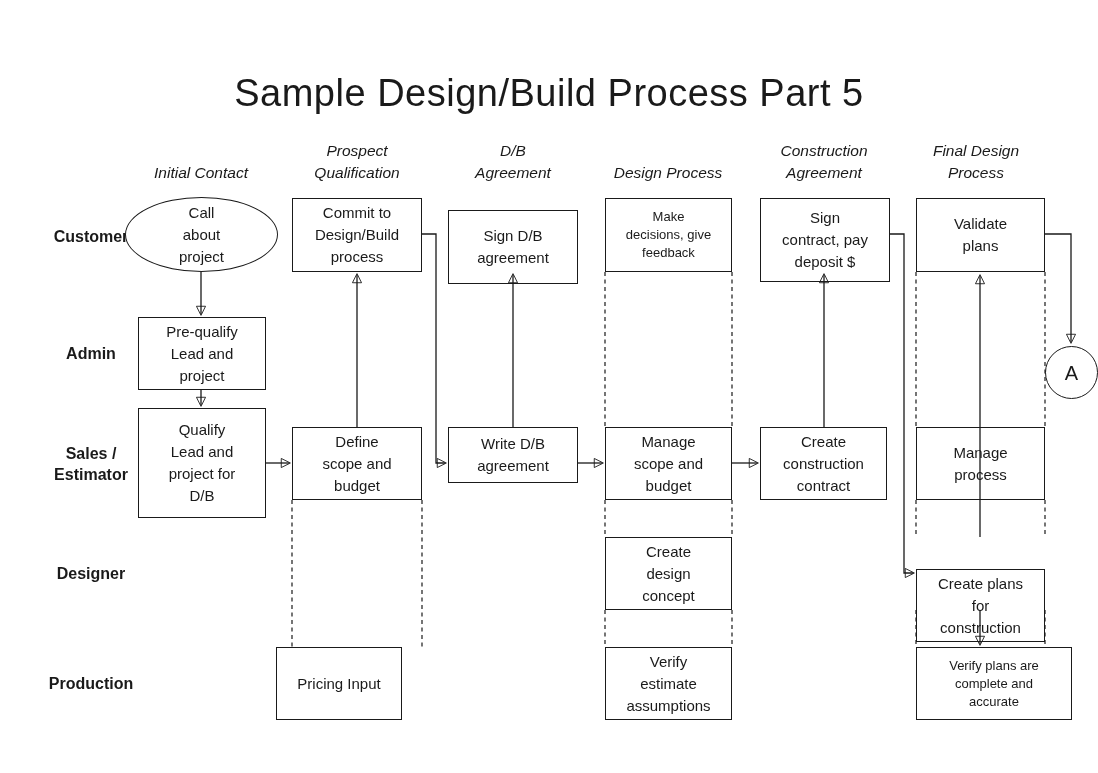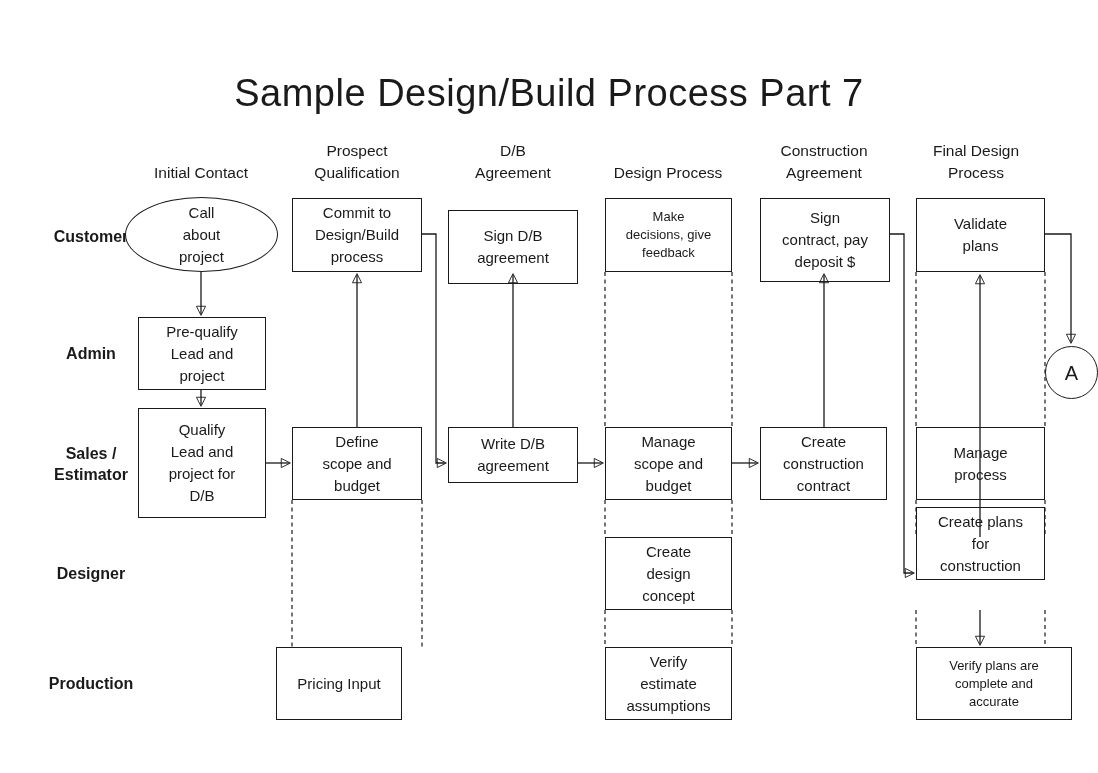--- a/index.html
+++ b/index.html
@@ -28,20 +28,21 @@
   }
   .phase-header {
     position: absolute;
     top: 136px;
     height: 48px;
     width: 170px;
     display: flex;
     flex-direction: column;
     justify-content: flex-end;
     align-items: center;
+    font-style: italic;
     font-size: 15.5px;
     line-height: 22px;
     text-align: center;
     white-space: pre-line;
   }
   .role-label {
     position: absolute;
     left: 0;
     width: 126px;
     text-align: center;
@@ -83,21 +84,21 @@
     fill: none;
   }
   .solid  { stroke-width: 1.3px; }
   .dashed { stroke-width: 1.2px; stroke-dasharray: 4 3.5; }
 </style>
 </head>
 <body>
 
 <div id="canvas">
 
-  <div class="title">Sample Design/Build Process Part 7</div>
+  <div class="title">Sample Design/Build Process Part 5</div>
 
   <div class="phase-header" style="left:116px">Initial Contact</div>
   <div class="phase-header" style="left:272px">Prospect
 Qualification</div>
   <div class="phase-header" style="left:428px">D/B
 Agreement</div>
   <div class="phase-header" style="left:583px">Design Process</div>
   <div class="phase-header" style="left:739px">Construction
 Agreement</div>
   <div class="phase-header" style="left:891px">Final Design
@@ -145,21 +146,21 @@
 budget</div>
   <div class="node" style="left:760px;top:427px;width:127px;height:73px">Create
 construction
 contract</div>
   <div class="node" style="left:916px;top:427px;width:129px;height:73px">Manage
 process</div>
 
   <div class="node" style="left:605px;top:537px;width:127px;height:73px">Create
 design
 concept</div>
-  <div class="node" style="left:916px;top:507px;width:129px;height:73px">Create plans
+  <div class="node" style="left:916px;top:569px;width:129px;height:73px">Create plans
 for
 construction</div>
 
   <div class="node" style="left:276px;top:647px;width:126px;height:73px">Pricing Input</div>
   <div class="node" style="left:605px;top:647px;width:127px;height:73px">Verify
 estimate
 assumptions</div>
   <div class="node small" style="left:916px;top:647px;width:156px;height:73px">Verify plans are
 complete and
 accurate</div>

